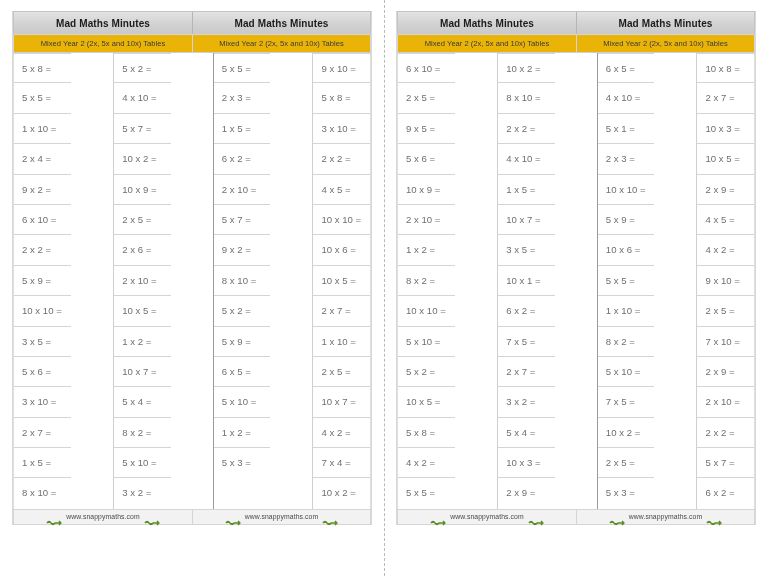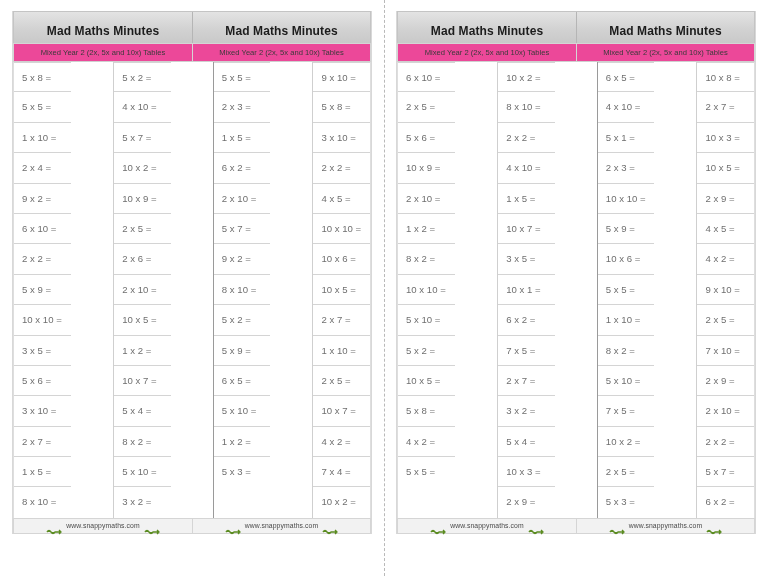--- a/index.html
+++ b/index.html
@@ -51,35 +51,35 @@
   .title-row {
     display: flex;
     flex-direction: row;
     background: linear-gradient(to bottom, #e3e3e3 0%, #d2d2d2 55%, #c9c9c9 100%);
     border: 1px solid #c4c4c4;
     border-bottom: none;
   }
   .title-cell {
     flex: 1 1 50%;
     text-align: center;
-    font-size: 12px;
+    font-size: 10px;
     font-weight: bold;
     color: #1c1c1c;
     letter-spacing: 0.1px;
-    padding: 12px 0 5px 0;
+    padding: 6px 0 5px 0;
     box-sizing: border-box;
   }
   .title-cell + .title-cell {
     border-left: 1px solid #b5b5b5;
   }
 
   .subtitle-row {
     display: flex;
     flex-direction: row;
-    background: #ec4899;
+    background: #eab308;
     border: 1px solid #d5d5d5;
     border-bottom: 1px solid #cfcfcf;
   }
   .subtitle-cell {
     flex: 1 1 50%;
     text-align: center;
     font-size: 7.6px;
     color: #3a3a3a;
     padding: 4px 0 4px 0;
     box-sizing: border-box;
@@ -287,20 +287,21 @@
 
       <div class="subtitle-row">
         <div class="subtitle-cell">Mixed Year 2 (2x, 5x and 10x) Tables</div>
         <div class="subtitle-cell">Mixed Year 2 (2x, 5x and 10x) Tables</div>
       </div>
 
       <div class="grid">
         <div class="qcol">
           <div class="qcell first">6 x 10 =</div>
           <div class="qcell">2 x 5 =</div>
+          <div class="qcell">9 x 5 =</div>
           <div class="qcell">5 x 6 =</div>
           <div class="qcell">10 x 9 =</div>
           <div class="qcell">2 x 10 =</div>
           <div class="qcell">1 x 2 =</div>
           <div class="qcell">8 x 2 =</div>
           <div class="qcell">10 x 10 =</div>
           <div class="qcell">5 x 10 =</div>
           <div class="qcell">5 x 2 =</div>
           <div class="qcell">10 x 5 =</div>
           <div class="qcell">5 x 8 =</div>

